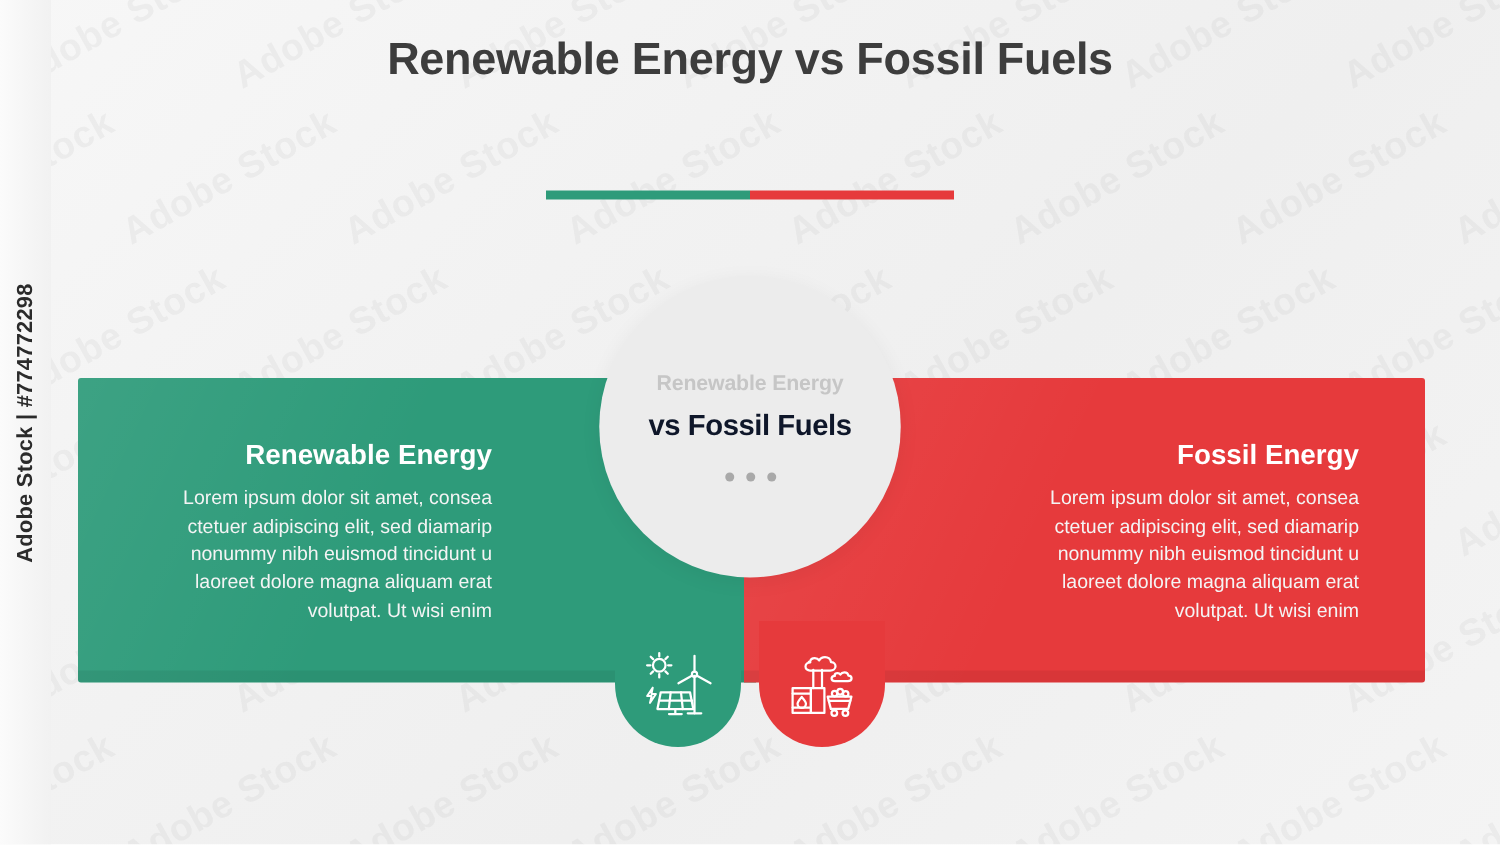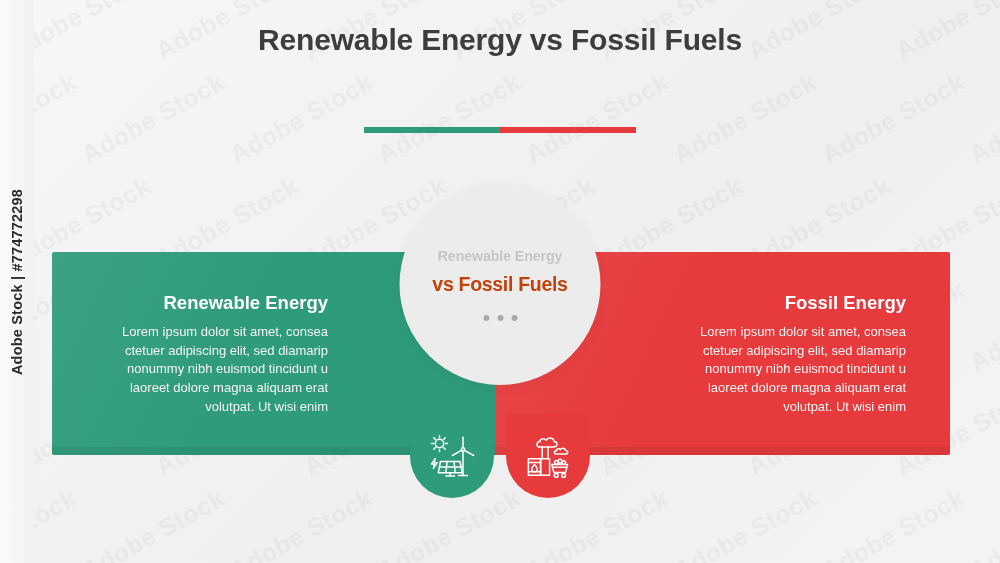--- a/index.html
+++ b/index.html
@@ -179,21 +179,21 @@
   .cc-line1 {
     font-size: 14.2px;
     font-weight: bold;
     color: #c6c6c6;
     line-height: 1.25;
     letter-spacing: -0.1px;
   }
   .cc-line2 {
     font-size: 19.5px;
     font-weight: bold;
-    color: #c2410c;
+    color: #0f172a;
     line-height: 1.3;
     letter-spacing: -0.3px;
     margin-top: 6px;
   }
   .cc-dots {
     display: flex;
     gap: 8px;
     margin-top: 18px;
   }
   .cc-dots i {

